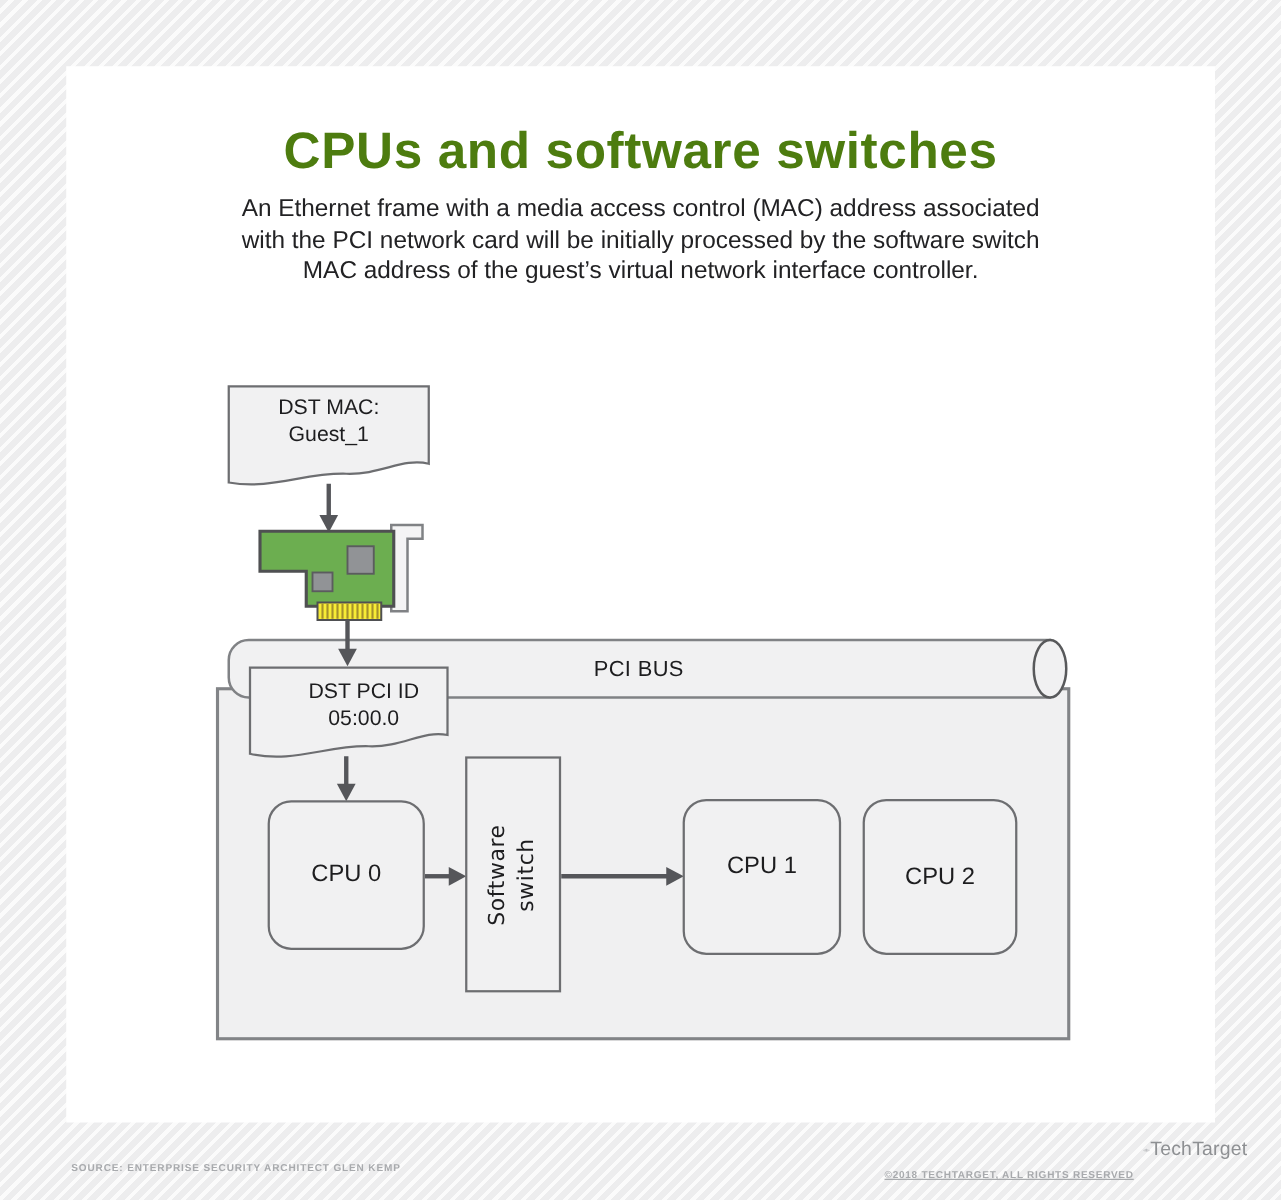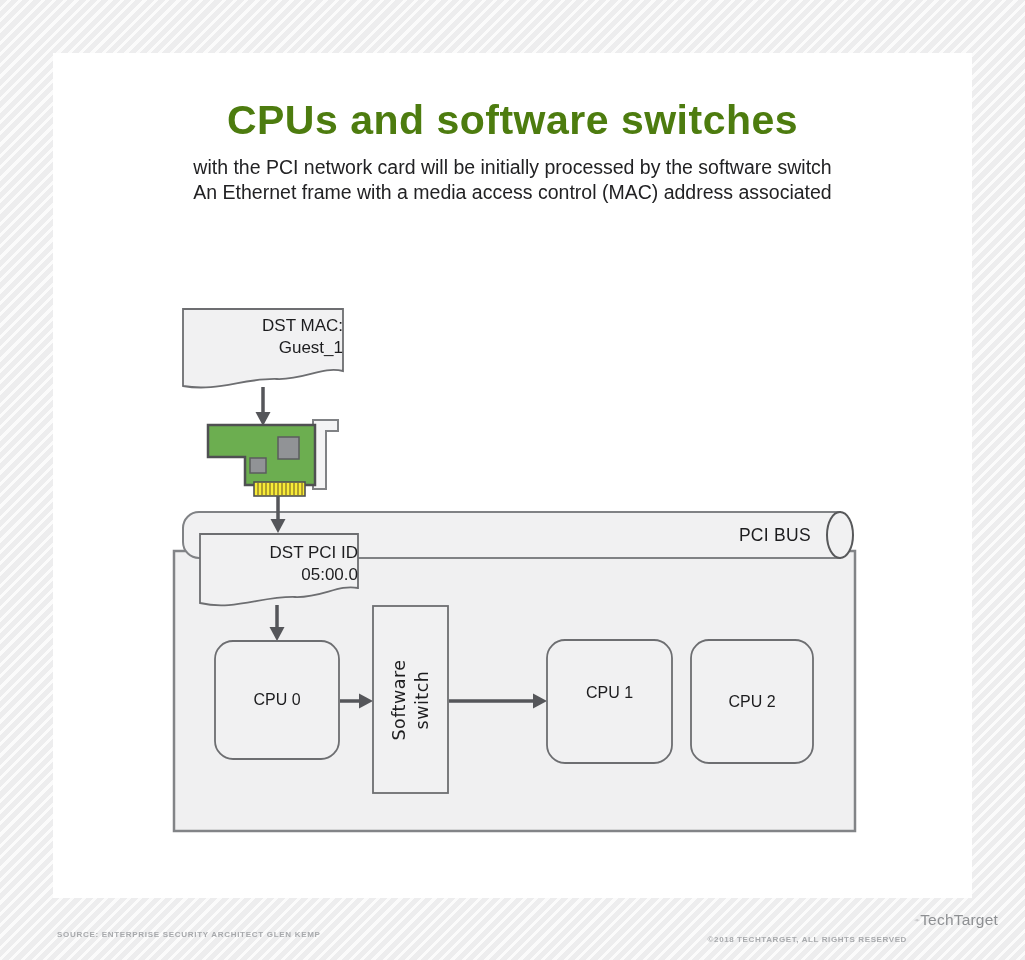--- a/index.html
+++ b/index.html
@@ -38,29 +38,29 @@
   .description div { white-space: nowrap; }
   svg.diagram {
     position: absolute;
     left: 0; top: 0;
     width: 1025px; height: 960px;
     pointer-events: none;
   }
   .lbl {
     position: absolute;
     color: #1d1d1f;
-    text-align: right;
+    text-align: center;
     font-size: 17px;
   }
   .note-lbl { line-height: 21.5px; }
   .cpu-lbl {
     display: flex;
     align-items: center;
     justify-content: center;
-    font-size: 16px;
+    font-size: 19px;
   }
   .pcibus-lbl { font-size: 17.5px; letter-spacing: 0.3px; }
   .sw-lbl {
     position: absolute;
     left: 330px; top: 676px;
     width: 161px; height: 48px;
     display: flex;
     flex-direction: column;
     align-items: center;
     justify-content: center;
@@ -80,20 +80,21 @@
     color: #a8aaad;
     font-weight: 700;
   }
   .footer-copy {
     position: absolute;
     right: 118px; top: 935px;
     font-size: 8px;
     letter-spacing: 0.6px;
     color: #a8aaad;
     font-weight: 700;
+    text-decoration: underline;
   }
   .brand {
     position: absolute;
     left: 914px; top: 910px;
     width: 84px;
     display: flex;
     flex-direction: row;
     align-items: center;
   }
   .brand-text {
@@ -104,22 +105,23 @@
   }
 </style>
 </head>
 <body>
 
 <div class="card"></div>
 
 <div class="title">CPUs and software switches</div>
 
 <div class="description">
+  <div>An Ethernet frame with a media access control (MAC) address associated</div>
   <div>with the PCI network card will be initially processed by the software switch</div>
-  <div>An Ethernet frame with a media access control (MAC) address associated</div>
+  <div>MAC address of the guest’s virtual network interface controller.</div>
 </div>
 
 <svg class="diagram" viewBox="0 0 1025 960" xmlns="http://www.w3.org/2000/svg">
 
   <rect x="174" y="551" width="681" height="280" fill="#f0f0f1" stroke="#828487" stroke-width="2.5"></rect>
 
   <path d="M840,512 L199,512 A16,16 0 0 0 183,528 L183,542 A16,16 0 0 0 199,558 L840,558 Z" fill="#f1f1f2" stroke="#808285" stroke-width="2"></path>
   <ellipse cx="840" cy="535" rx="13" ry="23" fill="#f1f1f2" stroke="#58595b" stroke-width="2"></ellipse>
 
   <path d="M183,309 L343,309 L343,371 C322,366 305,380 277,379 C243,378 218,392 183,386 Z" fill="#f1f1f2" stroke="#6d6e71" stroke-width="1.8"></path>
@@ -169,21 +171,21 @@
   <rect x="691" y="640" width="122" height="123" rx="18" fill="#f1f1f2" stroke="#6d6e71" stroke-width="1.8"></rect>
 </svg>
 
 <div class="lbl note-lbl" style="left:183px; top:315px; width:160px;">
   <div>DST MAC:</div>
   <div>Guest_1</div>
 </div>
 
 <div class="lbl pcibus-lbl" style="left:211px; top:525px; width:600px;">PCI BUS</div>
 
-<div class="lbl note-lbl" style="left:200px; top:542px; width:158px;">
+<div class="lbl note-lbl" style="left:212px; top:542px; width:158px;">
   <div>DST PCI ID</div>
   <div>05:00.0</div>
 </div>
 
 <div class="lbl cpu-lbl" style="left:215px; top:641px; width:124px; height:118px;">CPU 0</div>
 <div class="lbl cpu-lbl" style="left:547px; top:640px; width:125px; height:105px;">CPU 1</div>
 <div class="lbl cpu-lbl" style="left:691px; top:640px; width:122px; height:123px;">CPU 2</div>
 
 <div class="sw-lbl">
   <div>Software</div>

